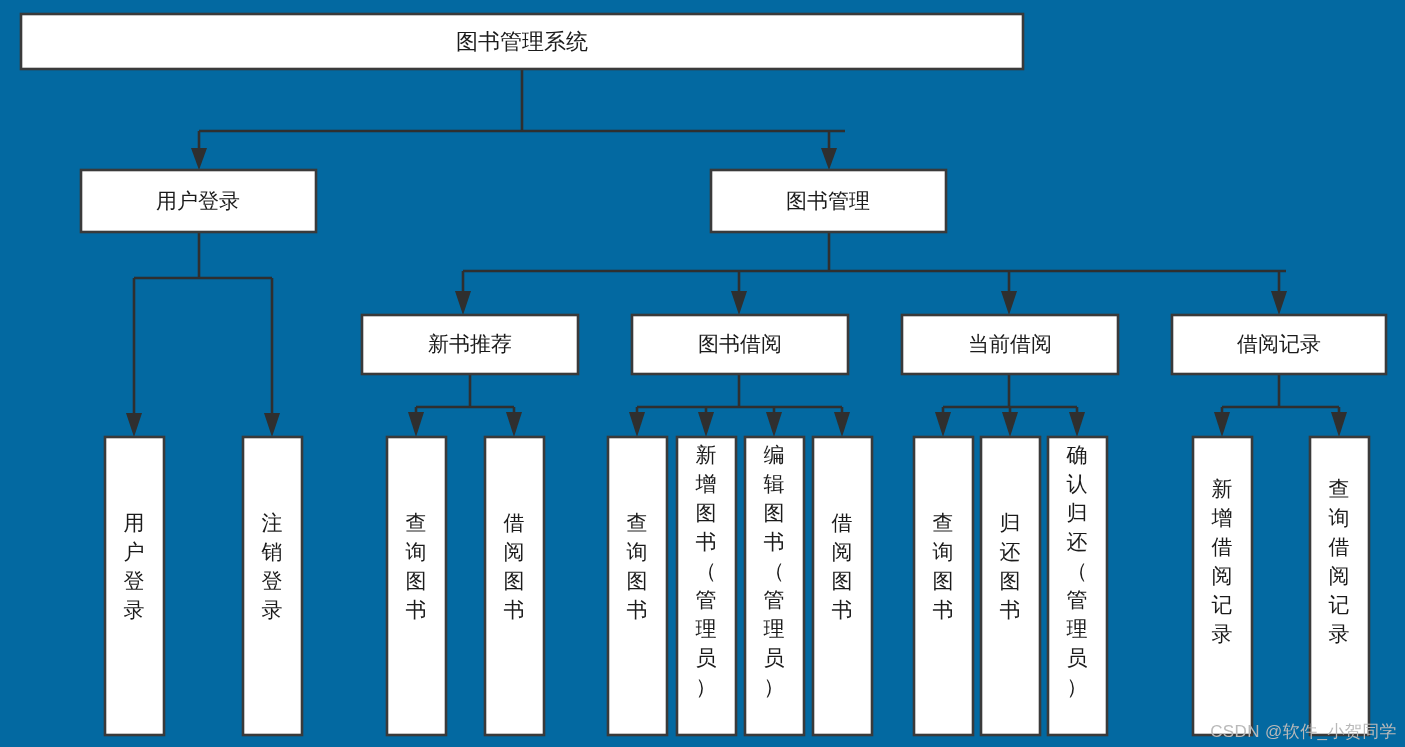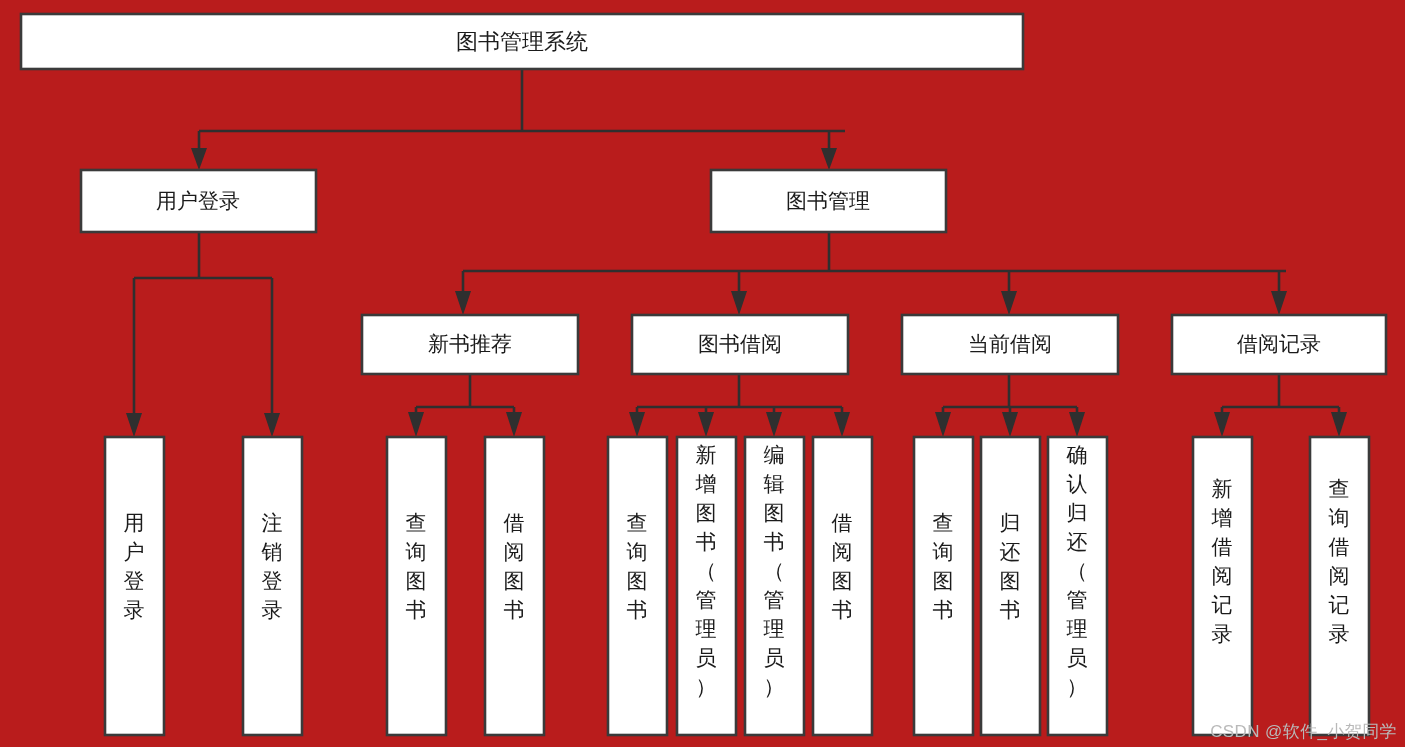--- a/index.html
+++ b/index.html
@@ -1,20 +1,20 @@
 <!DOCTYPE html>
 <html><head>
 <meta charset="utf-8">
 <style>
   html,body{margin:0;padding:0;background:#ffffff;}
   body{
     font-family:"Liberation Sans","DejaVu Sans",sans-serif;
     width:1405px;height:747px;overflow:hidden;position:relative;
   }
-  #diagram-root{position:relative;width:1405px;height:747px;background:#b91c1c;}
+  #diagram-root{position:relative;width:1405px;height:747px;background:#0369a1;}
   svg.canvas{position:absolute;left:0;top:0;width:1405px;height:747px;}
 
   .node-rect{fill:#ffffff;stroke:#3a3a3a;stroke-width:2.6;}
   .edge-line{stroke:#2f2f2f;stroke-width:2.6;fill:none;}
   .arrow-head{fill:#2f2f2f;stroke:none;}
 
   .node-label{
     font-family:"Liberation Sans","DejaVu Sans",sans-serif;
     fill:#1b1b1b;font-size:21px;text-anchor:middle;
     dominant-baseline:middle;

